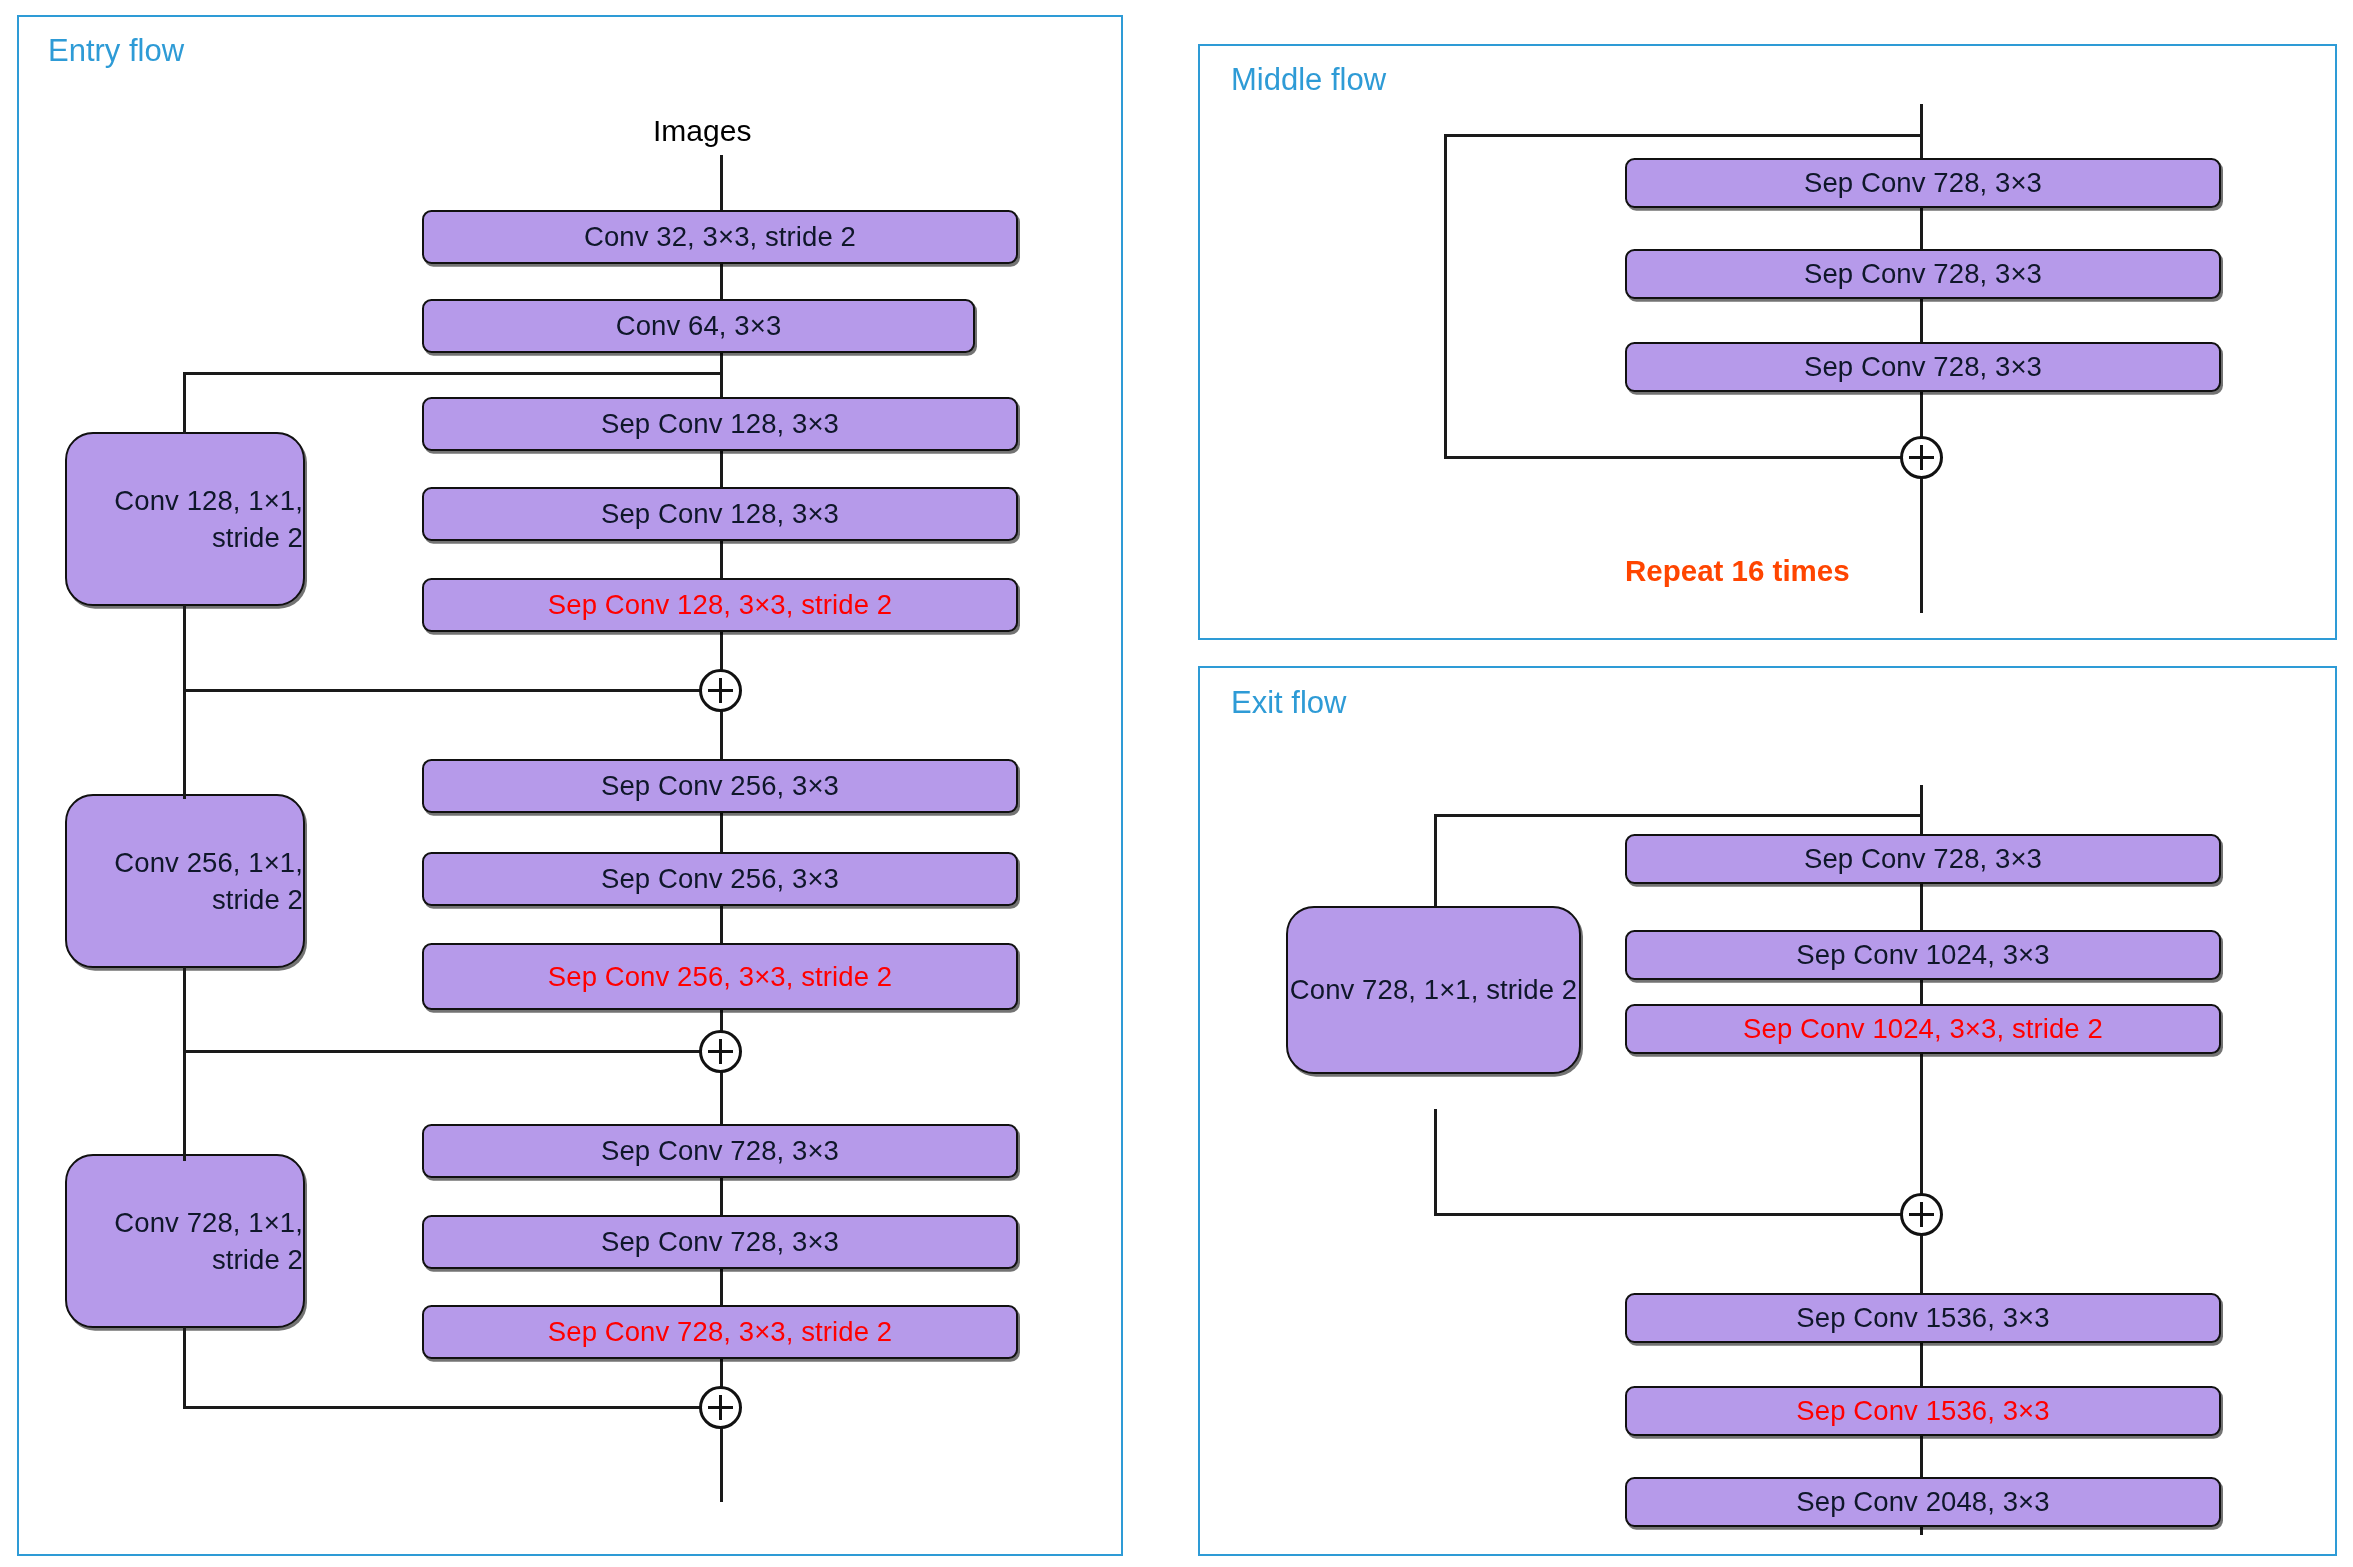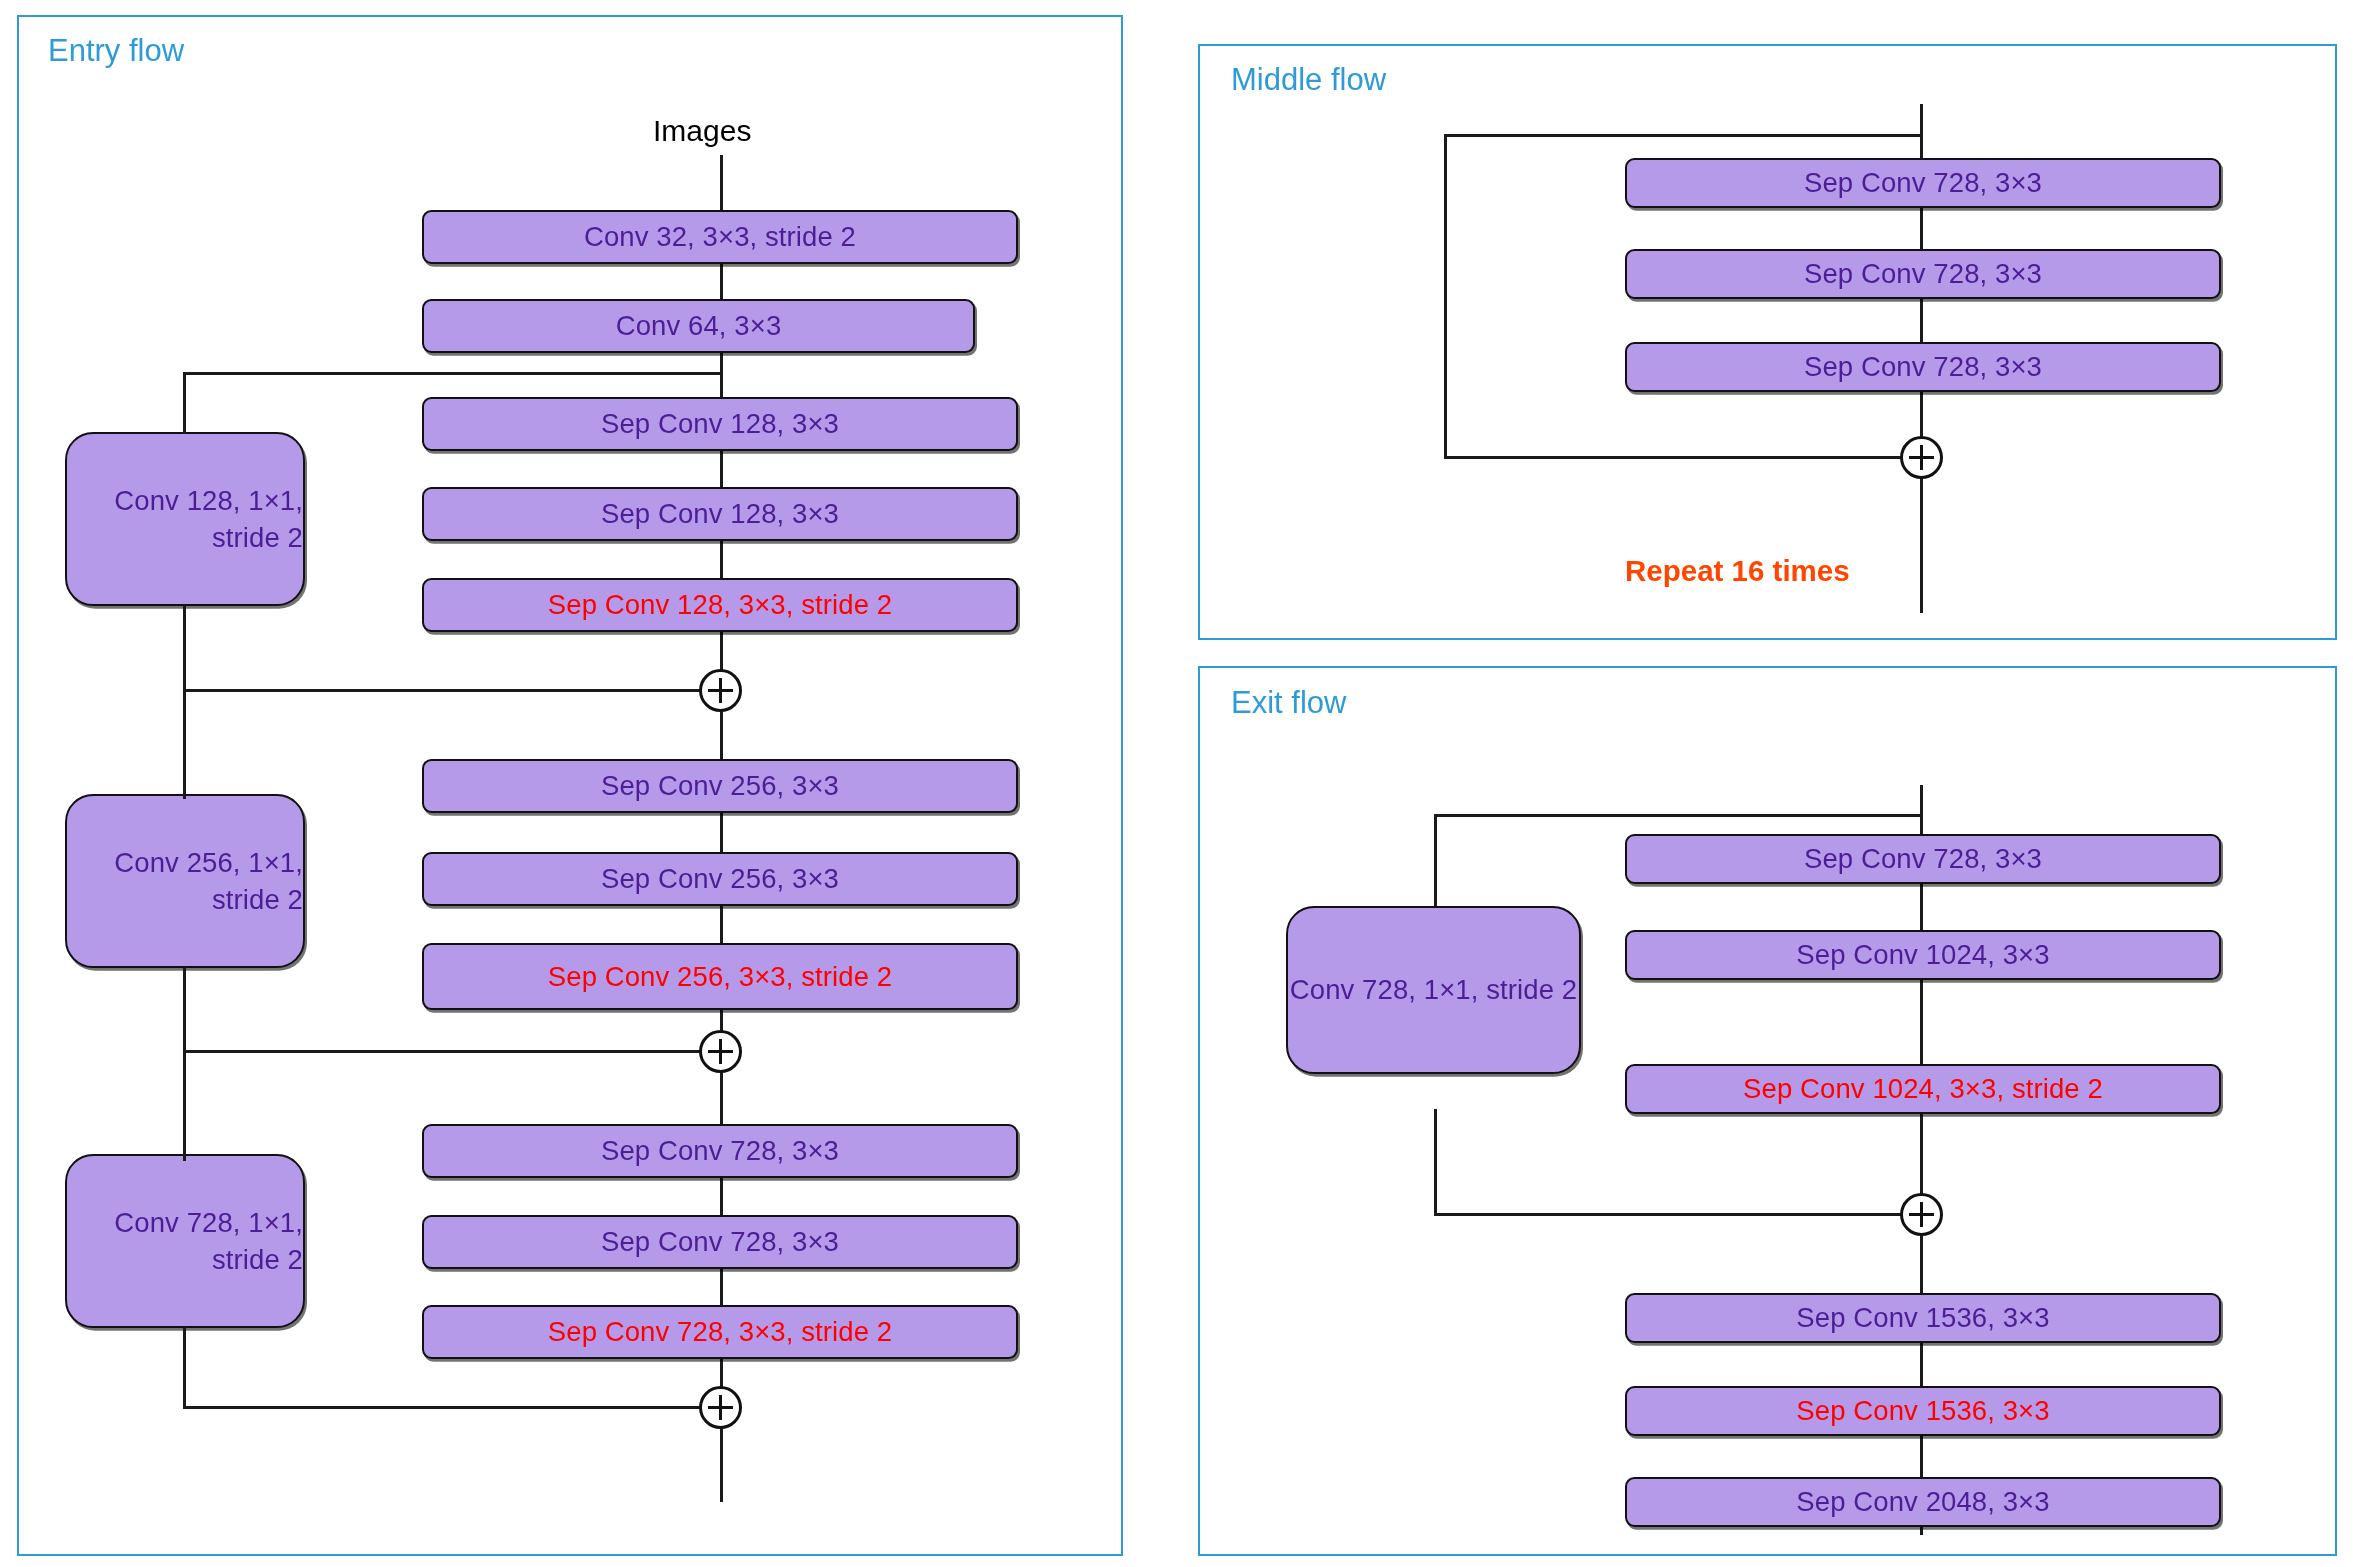--- a/index.html
+++ b/index.html
@@ -12,21 +12,21 @@
 
   
   .vline{position:absolute;background:#1a1a1a;width:3.4px;}
   .hline{position:absolute;background:#1a1a1a;height:3.4px;}
 
   
   .op{position:absolute;box-sizing:border-box;background:#b69aea;
       border:2.7px solid #111;border-radius:9.4px;
       box-shadow:2px 2.7px 0 rgba(0,0,0,.55);
       display:flex;align-items:center;justify-content:center;
-      font-size:27.5px;color:#4c1d95;white-space:nowrap;letter-spacing:0.1px;}
+      font-size:27.5px;color:#0f172a;white-space:nowrap;letter-spacing:0.1px;}
   .op.red{color:#ff0000;}
   .op.tall{border-radius:28px;line-height:1.35;text-align:right;white-space:normal;}
 
   
   .plus{position:absolute;width:43px;height:43px;border:3.4px solid #111;border-radius:50%;
         background:#fff;box-sizing:border-box;}
   .plus:before,.plus:after{content:"";position:absolute;background:#111;}
   .plus:before{left:50%;top:6px;bottom:6px;width:3.4px;margin-left:-1.7px;}
   .plus:after{top:50%;left:6px;right:6px;height:3.4px;margin-top:-1.7px;}
 
@@ -137,21 +137,21 @@
 <div class="op tall" style="left:1286px;top:906px;width:295px;height:168px;">
   <span>Conv 728, 1×1, stride 2</span>
 </div>
 
 <div class="op" style="left:1625px;top:834px;width:596px;height:50px;">
   <span>Sep Conv 728, 3×3</span>
 </div>
 <div class="op" style="left:1625px;top:930px;width:596px;height:50px;">
   <span>Sep Conv 1024, 3×3</span>
 </div>
-<div class="op red" style="left:1625px;top:1064px;width:596px;height:50px;text-align:right;">
+<div class="op red" style="left:1625px;top:1004px;width:596px;height:50px;text-align:right;">
   <span>Sep Conv 1024, 3×3, stride 2</span>
 </div>
 
 <div class="plus" style="left:1900px;top:1193px;"></div>
 
 <div class="op" style="left:1625px;top:1293px;width:596px;height:50px;">
   <span>Sep Conv 1536, 3×3</span>
 </div>
 <div class="op red" style="left:1625px;top:1386px;width:596px;height:50px;">
   <span>Sep Conv 1536, 3×3</span>

